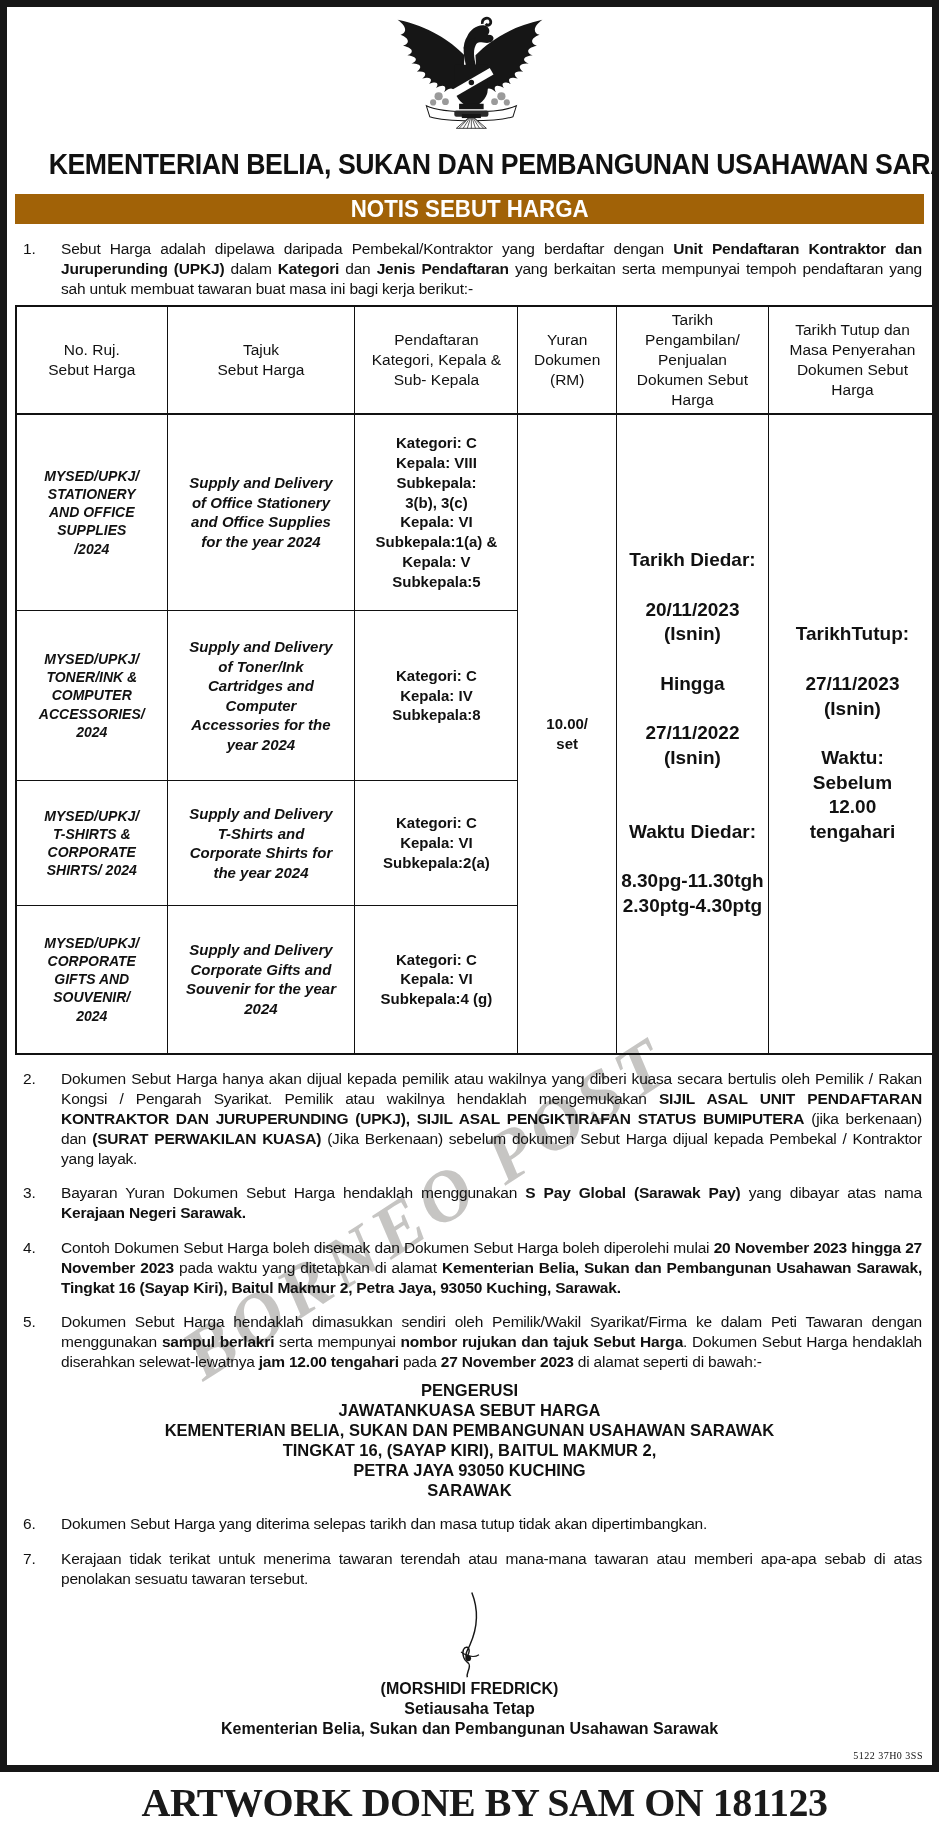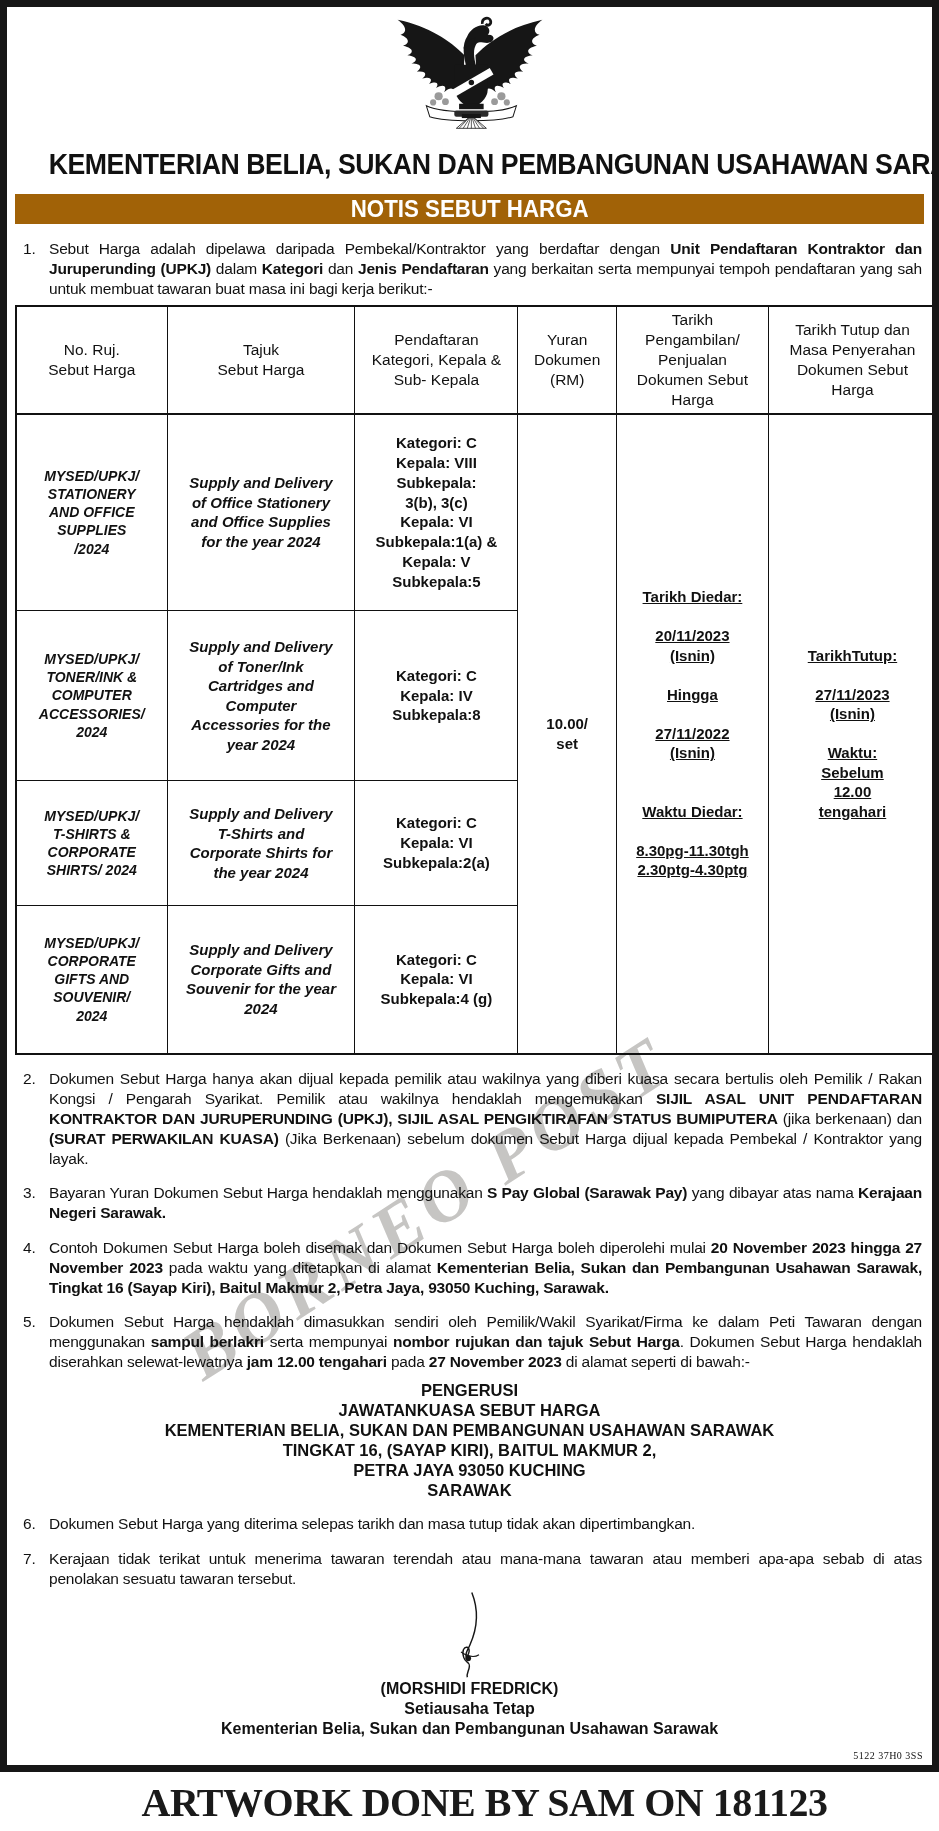--- a/index.html
+++ b/index.html
@@ -14,33 +14,33 @@
   .crest{display:block;margin:6px auto 0;height:116px;}
   
   .title{margin-top:18px;text-align:center;font-weight:bold;font-size:29px;line-height:34px;white-space:nowrap;}
   .title .sq{display:inline-block;transform:scaleX(.92);transform-origin:center;letter-spacing:-0.5px;}
   .bar{margin:13px 8px 0 8px;height:30px;background:#a16207;color:#fff;display:flex;align-items:center;justify-content:center;}
   .bar .sq{font-weight:bold;font-size:23px;letter-spacing:0;transform:scaleX(.97);}
   
   .para{display:flex;margin:14px 10px 0 16px;font-size:15.5px;line-height:1.3;letter-spacing:-0.2px;}
   .para.first{margin-top:15px;}
   .para .num{flex:0 0 26px;}
-  .para .ptext{flex:1;text-align:justify;}
+  .para .ptext{flex:1;text-align:justify;margin-left:12px;}
   .para b{font-weight:bold;}
   
   table.quote{border-collapse:collapse;margin:6px 8px 0 8px;width:923px;table-layout:fixed;border:2px solid #111;}
   table.quote th,table.quote td{border:1px solid #111;text-align:center;vertical-align:middle;padding:3px 4px;box-sizing:border-box;}
   table.quote th{font-weight:normal;font-size:15.5px;line-height:1.28;white-space:pre-line;border-bottom-width:2px;}
   tr.hdr{height:100px;}
   tr.r1{height:197px;} tr.r2{height:170px;} tr.r3{height:125px;} tr.r4{height:148px;}
   td.refcell{font-weight:bold;font-style:italic;font-size:14px;line-height:1.3;white-space:pre-line;}
   td.titlecell{font-weight:bold;font-style:italic;font-size:15px;line-height:1.3;white-space:pre-line;}
   td.regcell{font-weight:bold;font-size:15px;line-height:1.32;white-space:pre-line;}
   td.feecell{font-weight:bold;font-size:15px;line-height:1.3;white-space:pre-line;}
-  td.colcell,td.closecell{font-weight:bold;font-size:15px;line-height:1.3;white-space:pre-line;vertical-align:top;padding-top:96px;text-decoration:underline;}
+  td.colcell,td.closecell{font-weight:bold;font-size:19px;line-height:1.3;white-space:pre-line;vertical-align:top;padding-top:96px;}
   
   .address{margin:8px 0 0 0;text-align:center;font-weight:bold;font-size:16.5px;line-height:20px;white-space:pre-line;}
   .sig-svg{display:block;margin:0 auto;height:90px;}
   .sig-name,.sig-title,.sig-org{text-align:center;font-weight:bold;font-size:16px;line-height:20px;}
   .print-code{position:absolute;right:9px;bottom:4px;font-family:"Liberation Serif",serif;font-size:10px;letter-spacing:.5px;z-index:2;}
   
   .footer{position:absolute;left:15px;top:1779px;width:939px;text-align:center;
     font-family:"Liberation Serif",serif;font-weight:bold;font-size:40px;letter-spacing:-0.5px;color:#1a1a1a;}
 </style>
 </head>

